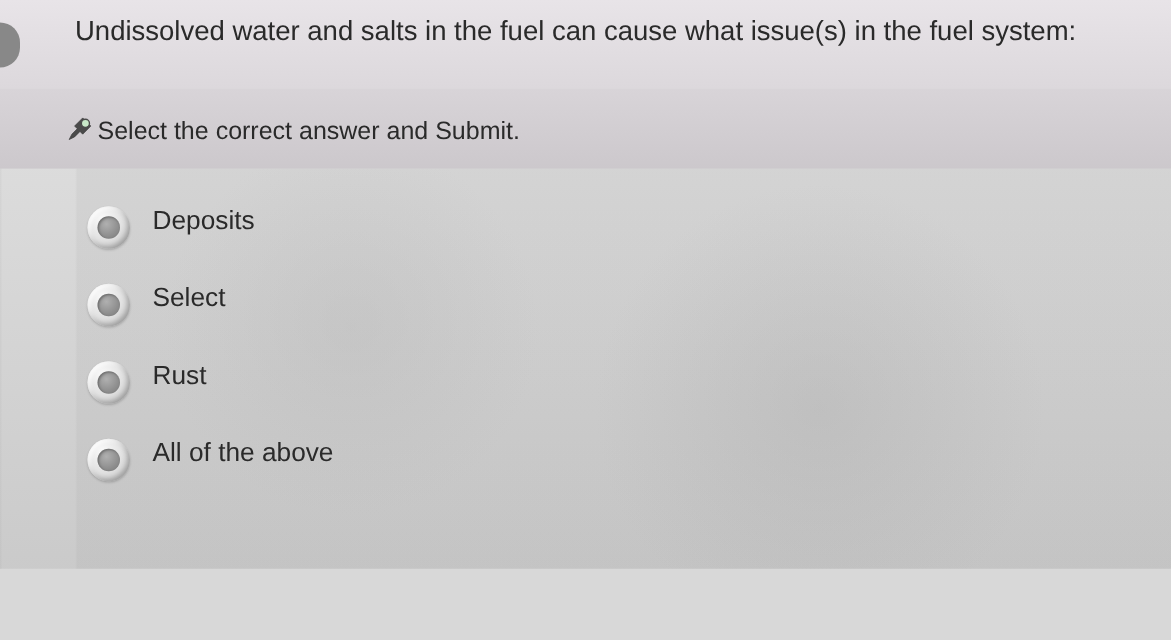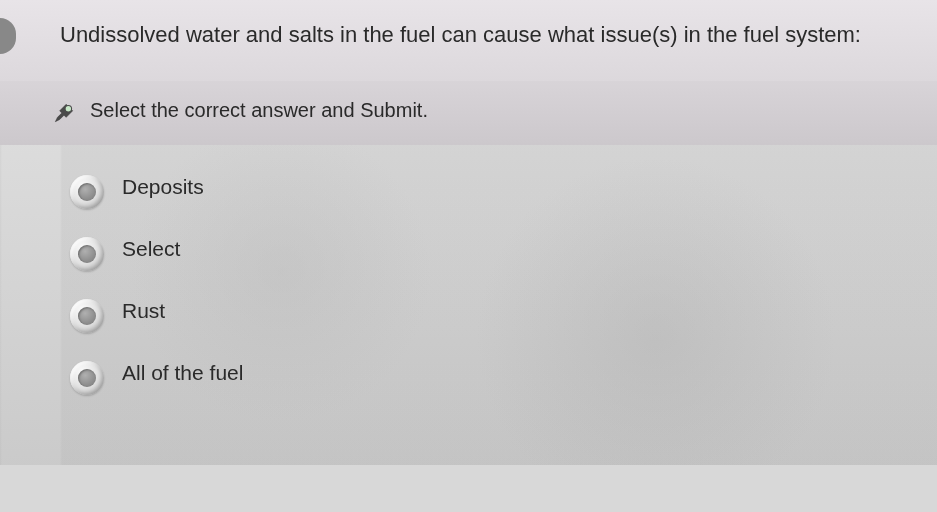--- a/index.html
+++ b/index.html
@@ -10,35 +10,35 @@
     body {
       font-family: Arial, Helvetica, sans-serif;
       width: 937px;
       height: 512px;
       background: #d8d8d8;
       overflow: hidden;
       position: relative;
     }
     .question-area {
       background: linear-gradient(to bottom, #e8e4e8, #dcd8dc);
-      padding: 20px 40px 30px 60px;
+      padding: 10px 40px 30px 60px;
       position: relative;
     }
     .question-text {
       font-size: 22px;
       font-weight: 500;
       color: #2a2a2a;
       line-height: 1.4;
     }
     .instruction-bar {
       background: linear-gradient(to bottom, #d8d4d8, #ccc8cc);
       padding: 18px 40px 18px 50px;
       display: flex;
-      align-items: flex-start;
-      gap: 12px;
+      align-items: flex-end;
+      gap: 0;
     }
     .pin-icon {
       width: 28px;
       height: 28px;
       display: inline-flex;
       align-items: center;
       justify-content: center;
       flex-shrink: 0;
     }
     .instruction-text {
@@ -137,15 +137,15 @@
   <div class="option-row">
     <div class="radio-circle">
       <div class="radio-inner"></div>
     </div>
     <span class="option-label">Rust</span>
   </div>
   <div class="option-row">
     <div class="radio-circle">
       <div class="radio-inner"></div>
     </div>
-    <span class="option-label">All of the fuel</span>
+    <span class="option-label">All of the above</span>
   </div>
 </div>
 
 </body></html>

